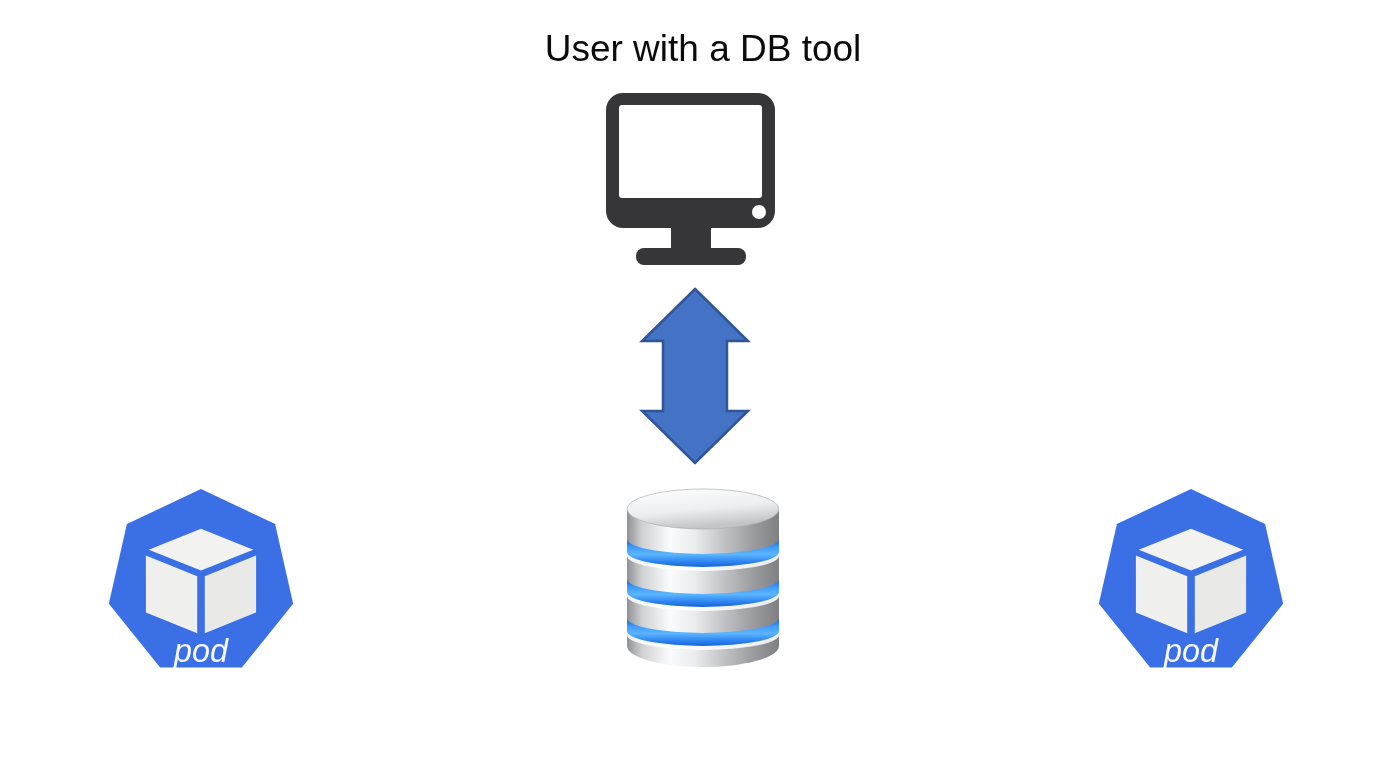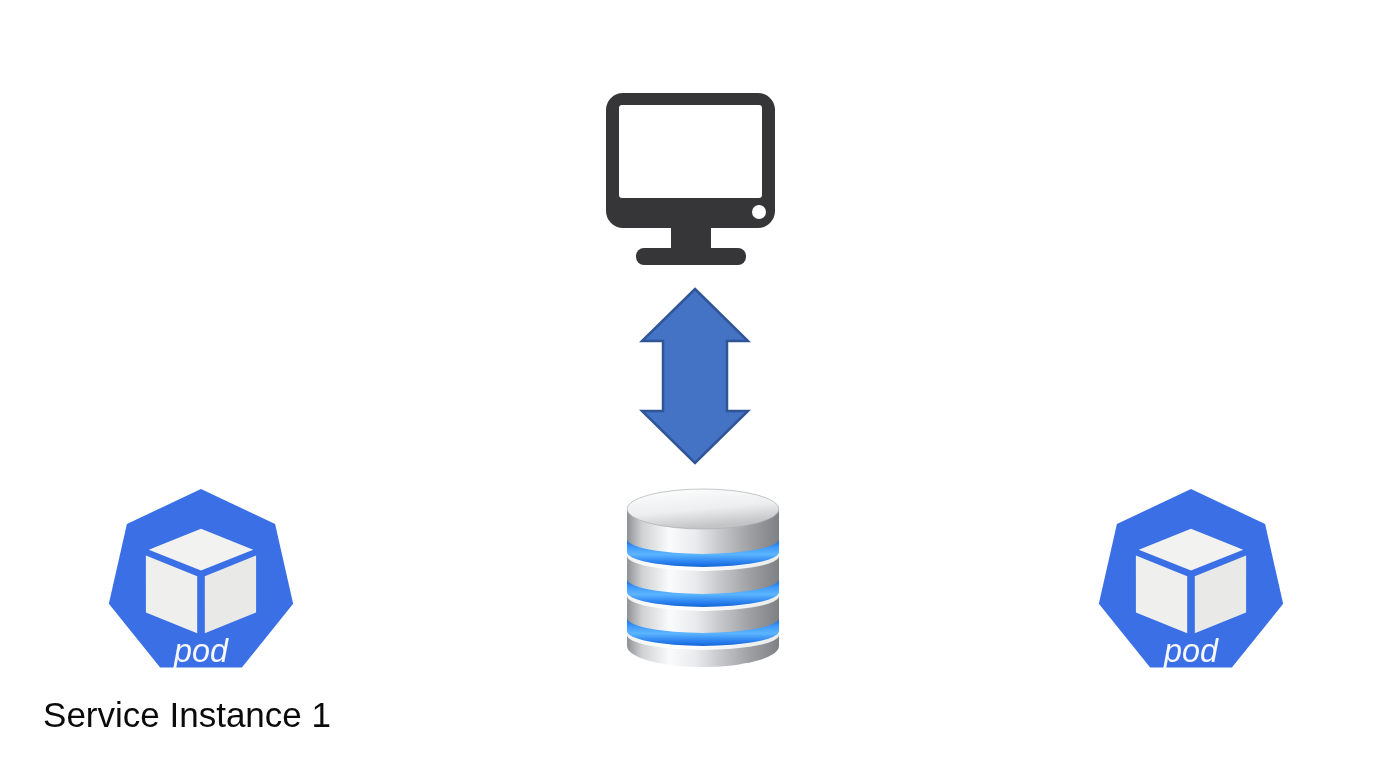--- a/index.html
+++ b/index.html
@@ -45,20 +45,21 @@
   .caption-left  { left:7px; }
   .caption-right { left:1007px; }
 
   svg { display:block; }
 </style>
 </head>
 <body>
 
 <div class="canvas">
 
+  <div class="abs diagram-title">User with a DB tool</div>
 
   <div class="abs monitor-box">
     <svg width="175" height="178" viewBox="0 0 175 178">
       <rect x="3" y="3" width="169" height="135" rx="17" fill="#363638"></rect>
       <rect x="16" y="15" width="143" height="93" rx="3" fill="#ffffff"></rect>
       <circle cx="156" cy="122" r="7" fill="#ffffff"></circle>
       <rect x="68" y="138" width="40" height="20" fill="#363638"></rect>
       <rect x="33" y="158" width="110" height="17" rx="8" fill="#363638"></rect>
     </svg>
   </div>
@@ -124,15 +125,14 @@
   <div class="abs pod-box pod-right">
     <svg width="190" height="190" viewBox="0 0 200 200">
       <polygon points="100,2 178,39 197,123 143,190 57,190 3,123 22,39" fill="#3B6FE5"></polygon>
       <polygon points="100,44 155,66 100,88 45,66" fill="#f2f2f0"></polygon>
       <polygon points="42,72 96,94 96,154 42,132" fill="#efefed"></polygon>
       <polygon points="158,72 104,94 104,154 158,132" fill="#e9e9e7"></polygon>
       <text x="100" y="184" text-anchor="middle" font-size="34" fill="#f6f8fb" font-family="Liberation Sans, sans-serif">pod</text>
     </svg>
   </div>
 
-  <div class="abs caption caption-left">Service Instance 1</div>
 
 </div>
 
 </body></html>

